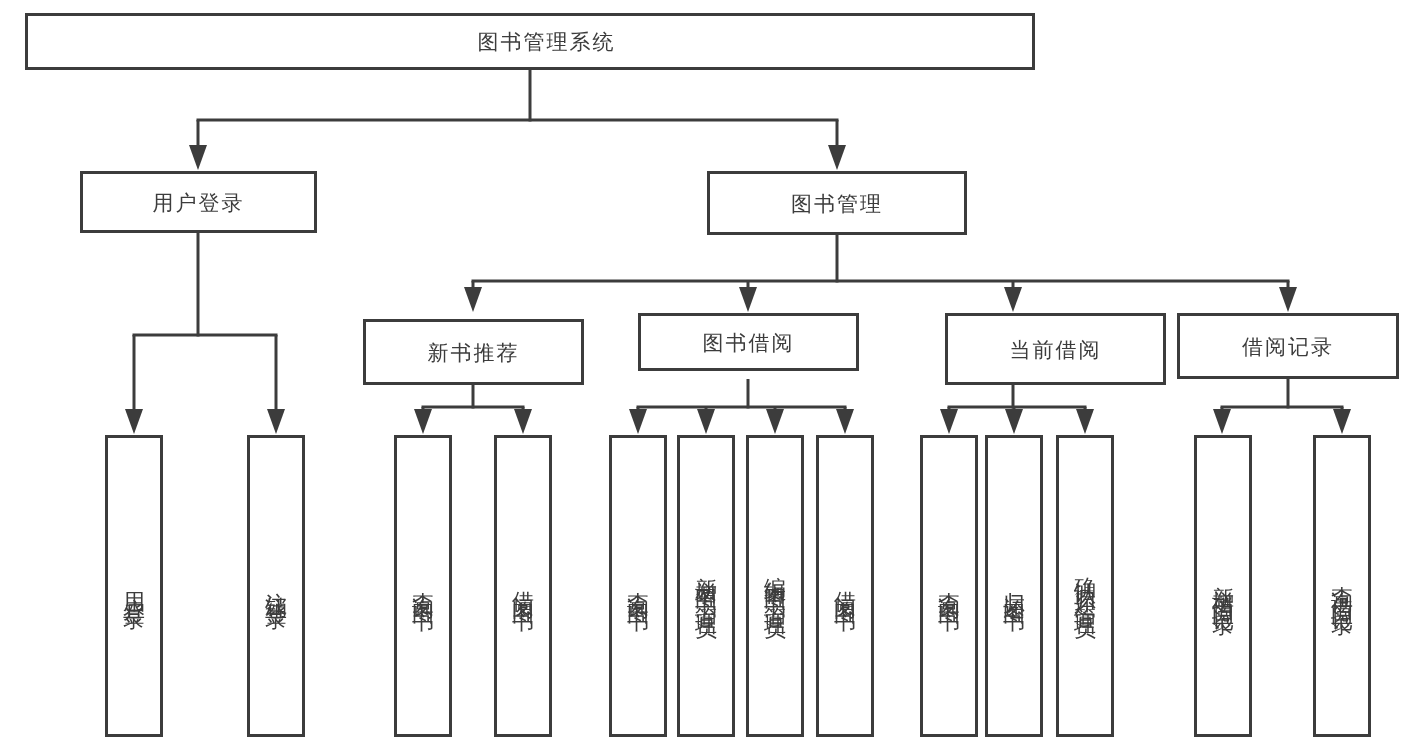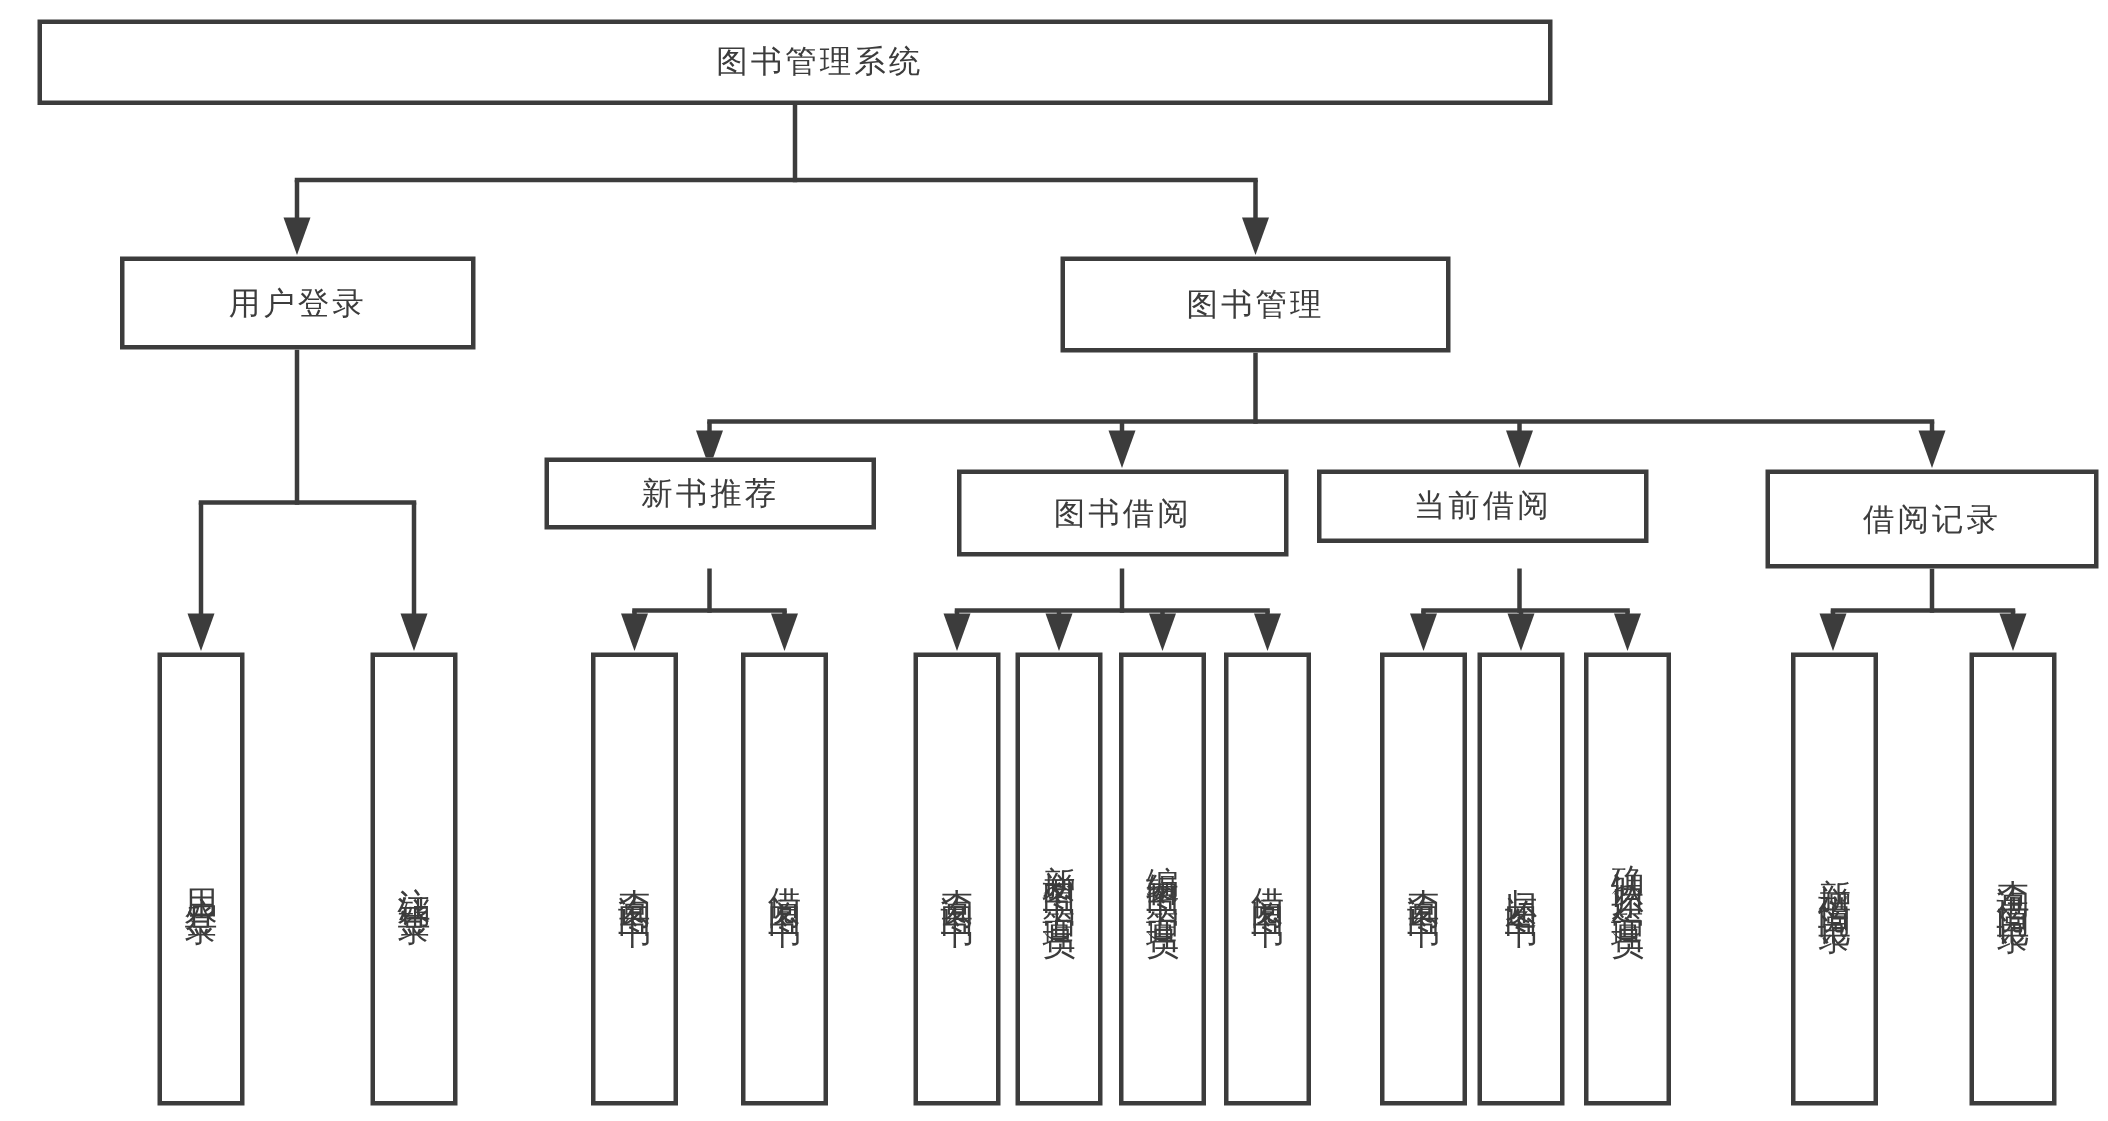--- a/index.html
+++ b/index.html
@@ -118,27 +118,27 @@
   <div id="nodes-layer">
       <div class="node" style="left: 25px; top: 13px; width: 1010px; height: 57px; padding-left: 33px;">
         <span class="label-h">图书管理系统</span>
       </div>
       <div class="node" style="left: 80px; top: 171px; width: 237px; height: 62px;">
         <span class="label-h">用户登录</span>
       </div>
       <div class="node" style="left: 707px; top: 171px; width: 260px; height: 64px;">
         <span class="label-h">图书管理</span>
       </div>
-      <div class="node" style="left: 363px; top: 305px; width: 221px; height: 48px;">
+      <div class="node" style="left: 363px; top: 319px; width: 221px; height: 66px;">
         <span class="label-h">新书推荐</span>
       </div>
       <div class="node" style="left: 638px; top: 313px; width: 221px; height: 58px;">
         <span class="label-h">图书借阅</span>
       </div>
-      <div class="node" style="left: 878px; top: 313px; width: 221px; height: 49px;">
+      <div class="node" style="left: 945px; top: 313px; width: 221px; height: 72px;">
         <span class="label-h">当前借阅</span>
       </div>
       <div class="node" style="left: 1177px; top: 313px; width: 222px; height: 66px; justify-content: center;">
         <span class="label-h">借阅记录</span>
       </div>
       <div class="node" style="left: 105px; top: 435px; width: 58px; height: 302px;">
         <span class="label-v">用户登录</span>
       </div>
       <div class="node" style="left: 247px; top: 435px; width: 58px; height: 302px;">
         <span class="label-v">注销登录</span>

